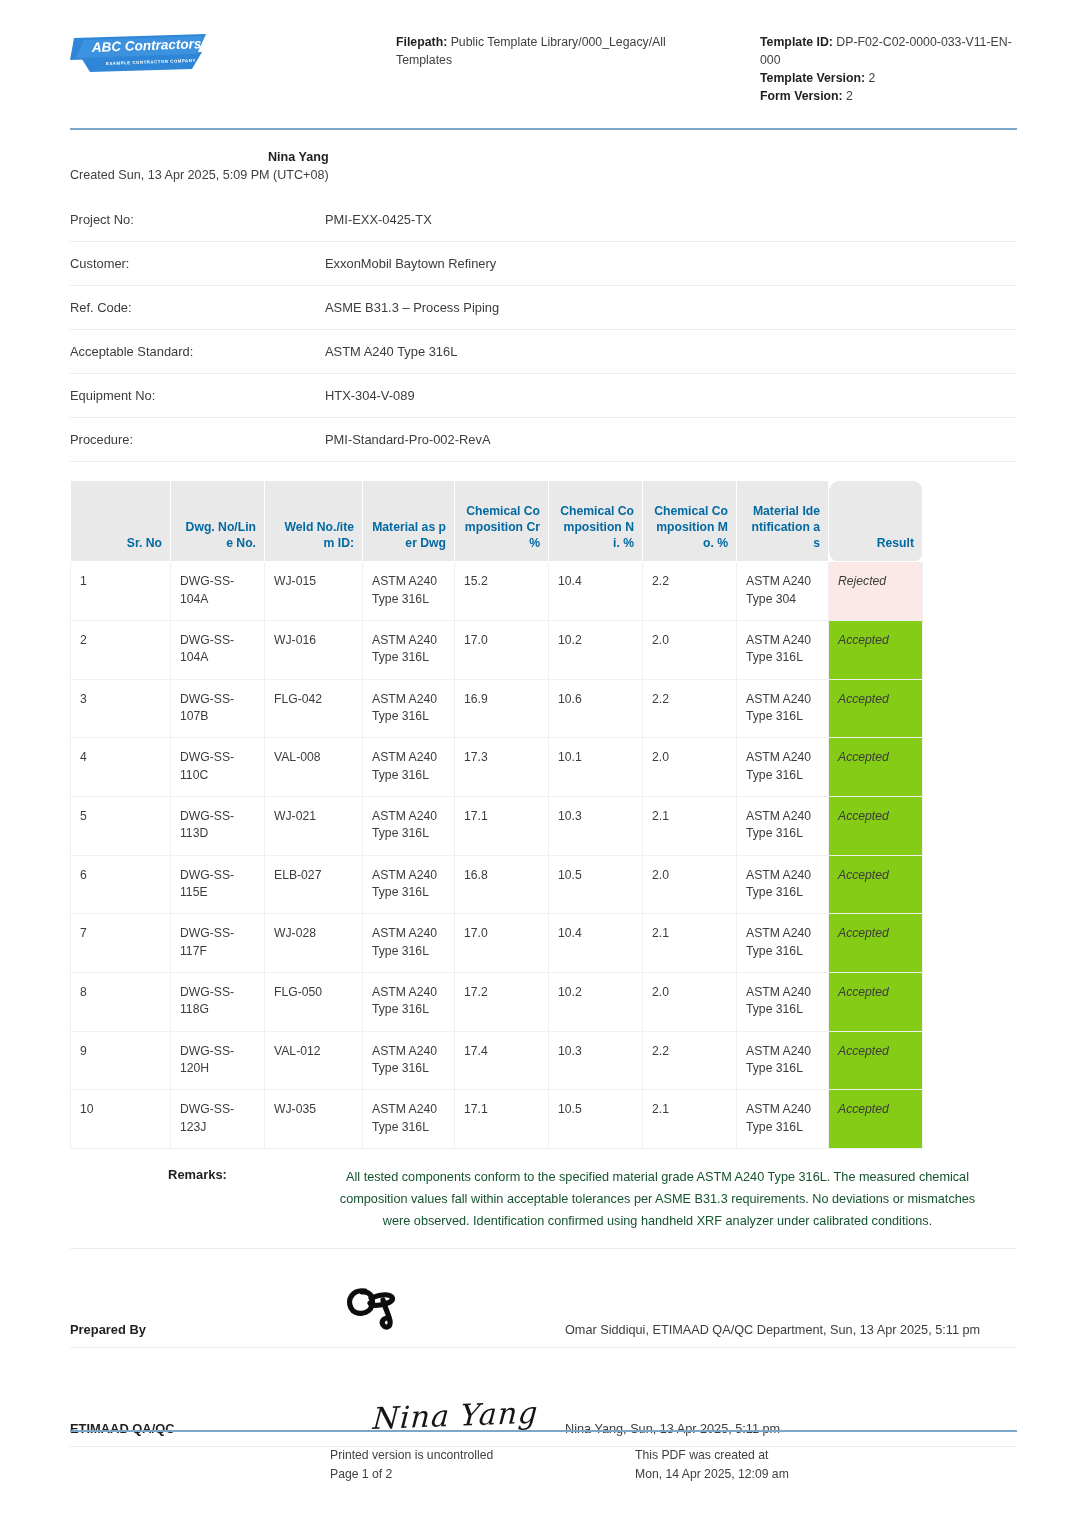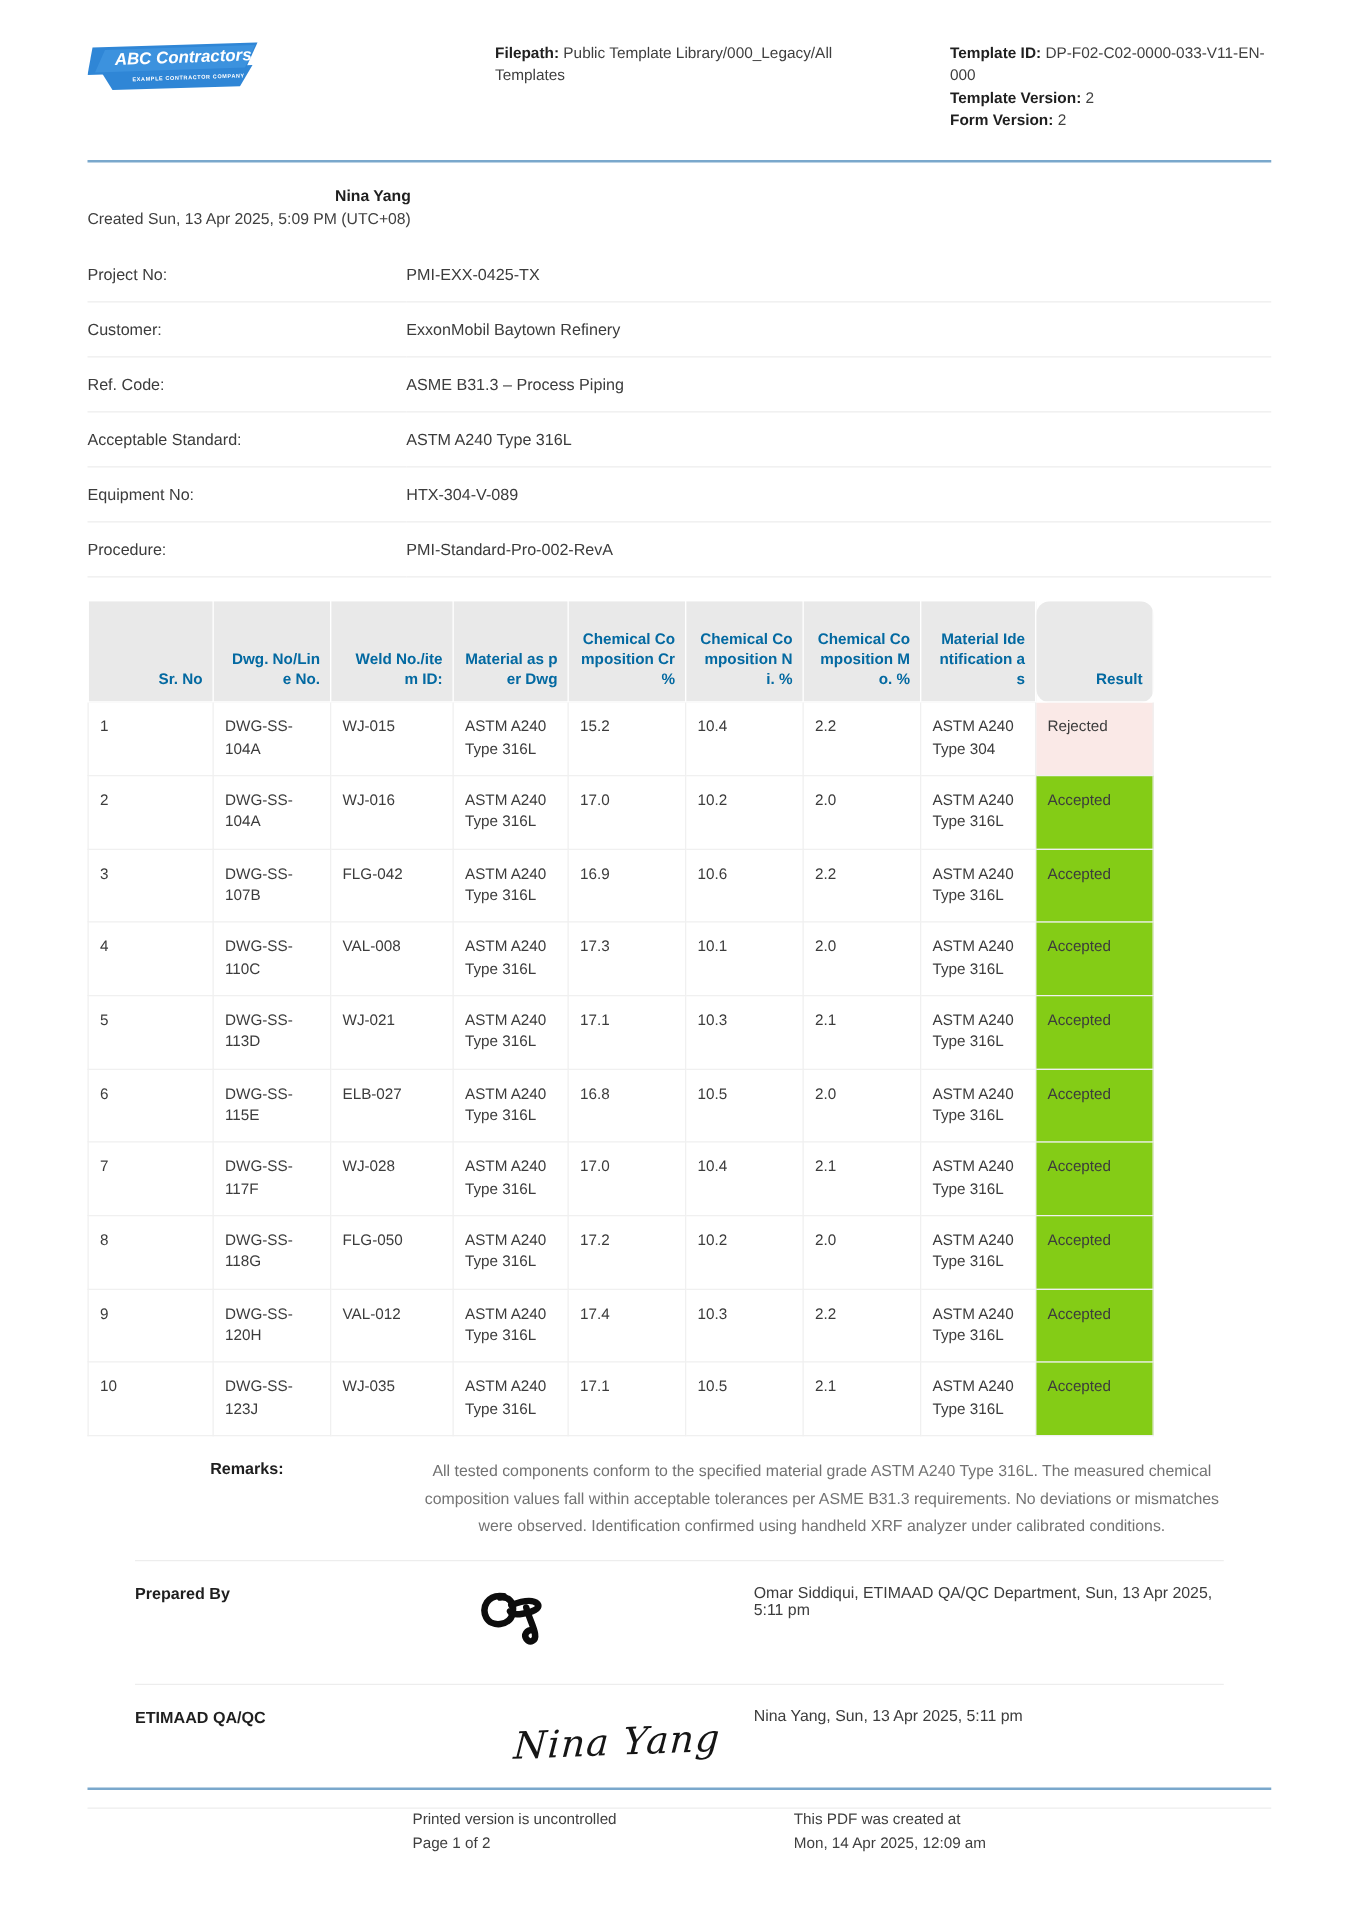--- a/index.html
+++ b/index.html
@@ -135,21 +135,21 @@
   }
   table.data td {
     border: 1px solid #f0f0f0;
     padding: 11px 8px 12px 9px;
     vertical-align: top;
     color: #3c3c3c;
     line-height: 1.42;
     height: 34px;
   }
   td.wrapcell { word-break: normal; }
-  td.res { text-align: left; }
+  td.res { text-align: left; font-style: italic; }
   td.res.accepted { background: #84cc16; }
   td.res.rejected { background: #fae9e7; }
   th.res-head { background: #e9e9e9; border-radius: 11px; }
 
   
   col.c-sr    { width: 100px; }
   col.c-dwg   { width: 94px; }
   col.c-weld  { width: 98px; }
   col.c-mat   { width: 92px; }
   col.c-cr    { width: 94px; }
@@ -169,30 +169,30 @@
     flex: 0 0 255px;
     width: 255px;
     font-size: 12.9px;
     font-weight: bold;
     color: #1f1f1f;
   }
   .remarks-text {
     flex: 1 1 auto;
     font-size: 12.7px;
     line-height: 1.72;
-    color: #737373;
+    color: #14532d;
     max-width: 665px;
   }
 
   
   .sig-row {
     position: relative;
     display: flex;
-    align-items: flex-start;
-    margin: 0 108px;
+    align-items: flex-end;
+    margin: 0 70px;
     border-top: 1px solid #ededed;
     padding: 16px 0 10px 0;
     min-height: 72px;
   }
   .sig-label {
     flex: 0 0 255px;
     width: 255px;
     font-size: 12.9px;
     font-weight: bold;
     color: #1f1f1f;

